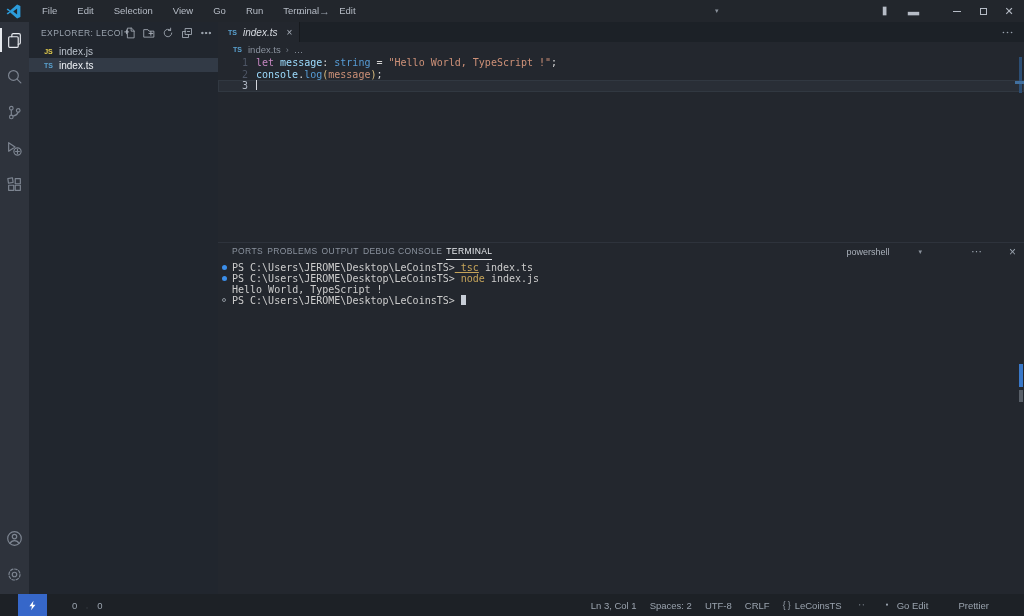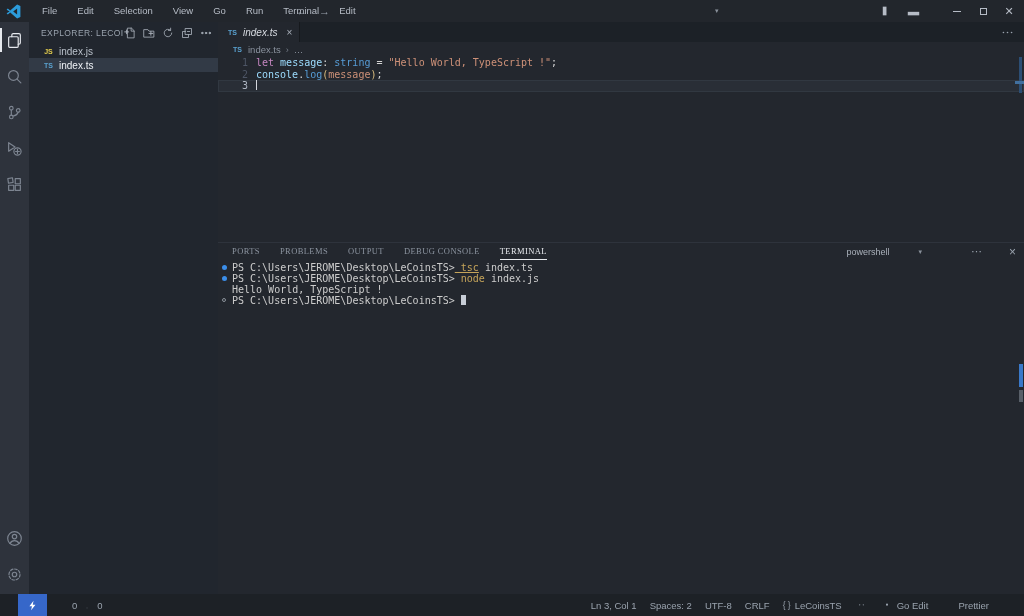--- a/index.html
+++ b/index.html
@@ -56,21 +56,21 @@
   .code-line.active .gutter-num { color:#aeb6c2; }
   .code-content { position:absolute; left:38px; right:0; }
   .code-line.active { background:rgba(130,145,170,0.07); box-shadow:inset 0 0 0 1px rgba(130,145,170,0.10); }
   .code-cursor { display:inline-block; width:1px; height:10px; background:#d4d7dd; vertical-align:-1px; }
   .ovr-vbar { position:absolute; right:2px; top:0px; width:3px; height:36px; background:#2c4e74; }
   .ovr-cursor { position:absolute; right:0; top:24px; width:9px; height:3px; background:#41709f; }
 
   
   .panel { position:absolute; left:0; top:220px; right:0; bottom:0; background:#23272e; border-top:1px solid #2e333c; }
   .panel-header { position:absolute; left:0; top:0; right:0; height:17px; display:flex; align-items:center; padding:0 8px 0 14px; }
-  .panel-tabs { display:flex; gap:20px; height:17px; align-items:center;font-family:Liberation Serif, serif; }
+  .panel-tabs { display:flex; gap:4px; height:17px; align-items:center; }
   .panel-tab { font-size:8.5px; letter-spacing:0.4px; color:#8b939f; height:17px; line-height:17px; }
   .panel-tab.active { color:#e7eaee; border-bottom:1px solid #e7eaee; }
   .panel-actions { margin-left:auto; display:flex; align-items:center; gap:8px; color:#9aa3ae; }
   .shell-label { display:flex; align-items:center; gap:4px; font-size:9px; color:#aab1bb; }
   .terminal { position:absolute; left:0; top:19px; right:0; bottom:0; font-family:"DejaVu Sans Mono", monospace; font-size:10px; }
   .term-line { position:relative; height:11px; line-height:11px; padding-left:14px; white-space:pre; }
   .term-dot { position:absolute; left:4px; top:3px; width:5px; height:5px; border-radius:50%; }
   .term-dot.filled { background:#3b8eea; }
   .term-dot.open { border:1px solid #8a9199; width:4px; height:4px; background:transparent; }
   .term-cursor { display:inline-block; width:5px; height:10px; background:#c7cdd6; vertical-align:-1px; }

